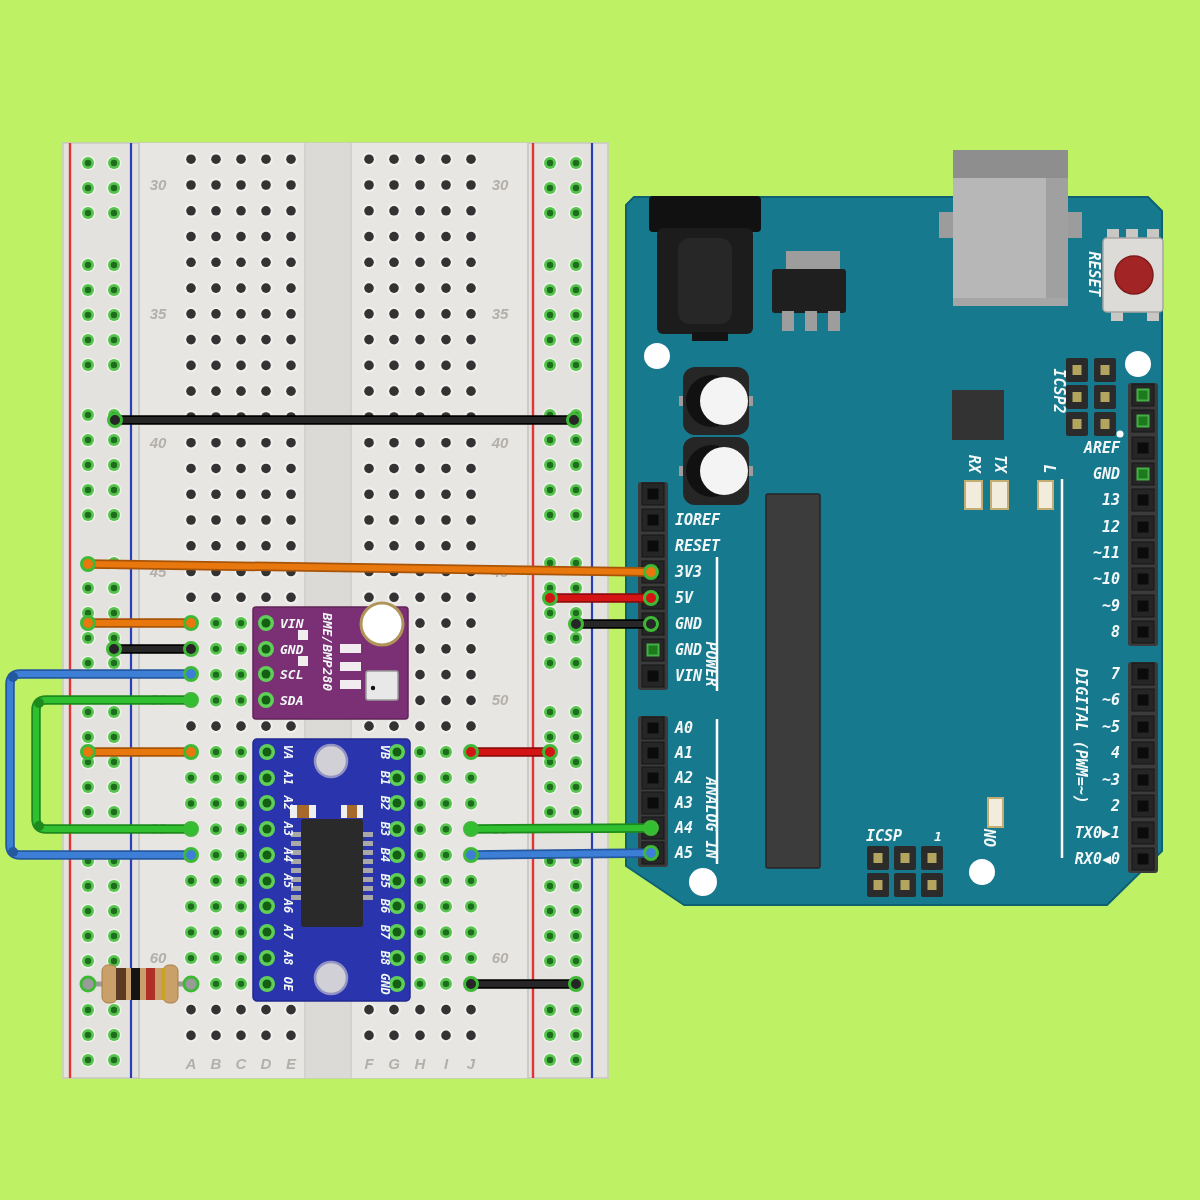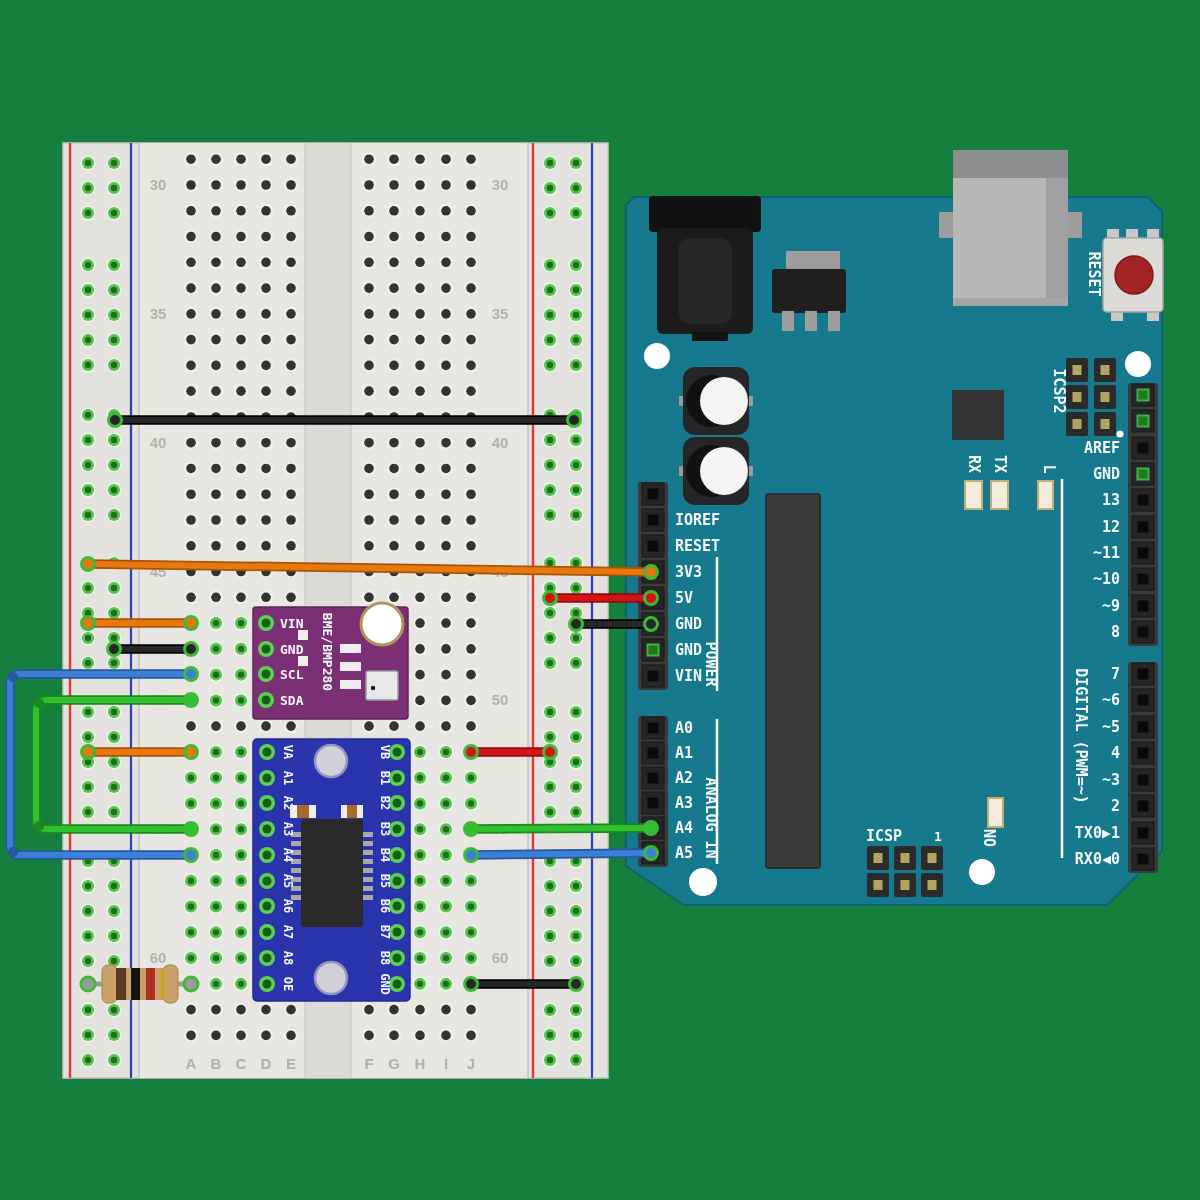--- a/index.html
+++ b/index.html
@@ -1,16 +1,16 @@
 <!DOCTYPE html>
 <html><head>
 <meta charset="utf-8">
 <style>
   html,body{margin:0;padding:0;background:#ffffff;}
-  .canvas{position:relative;width:1200px;height:1200px;background:#15803d;overflow:hidden;}
+  .canvas{position:relative;width:1200px;height:1200px;background:#bef264;overflow:hidden;font-style:italic;}
   svg{position:absolute;left:0;top:0;}
   text{user-select:none;}
 </style>
 </head>
 <body>
 
 <div class="canvas">
 <svg id="scene" width="1200" height="1200" viewBox="0 0 1200 1200" xmlns="http://www.w3.org/2000/svg">
 
   <g id="bb-base">

